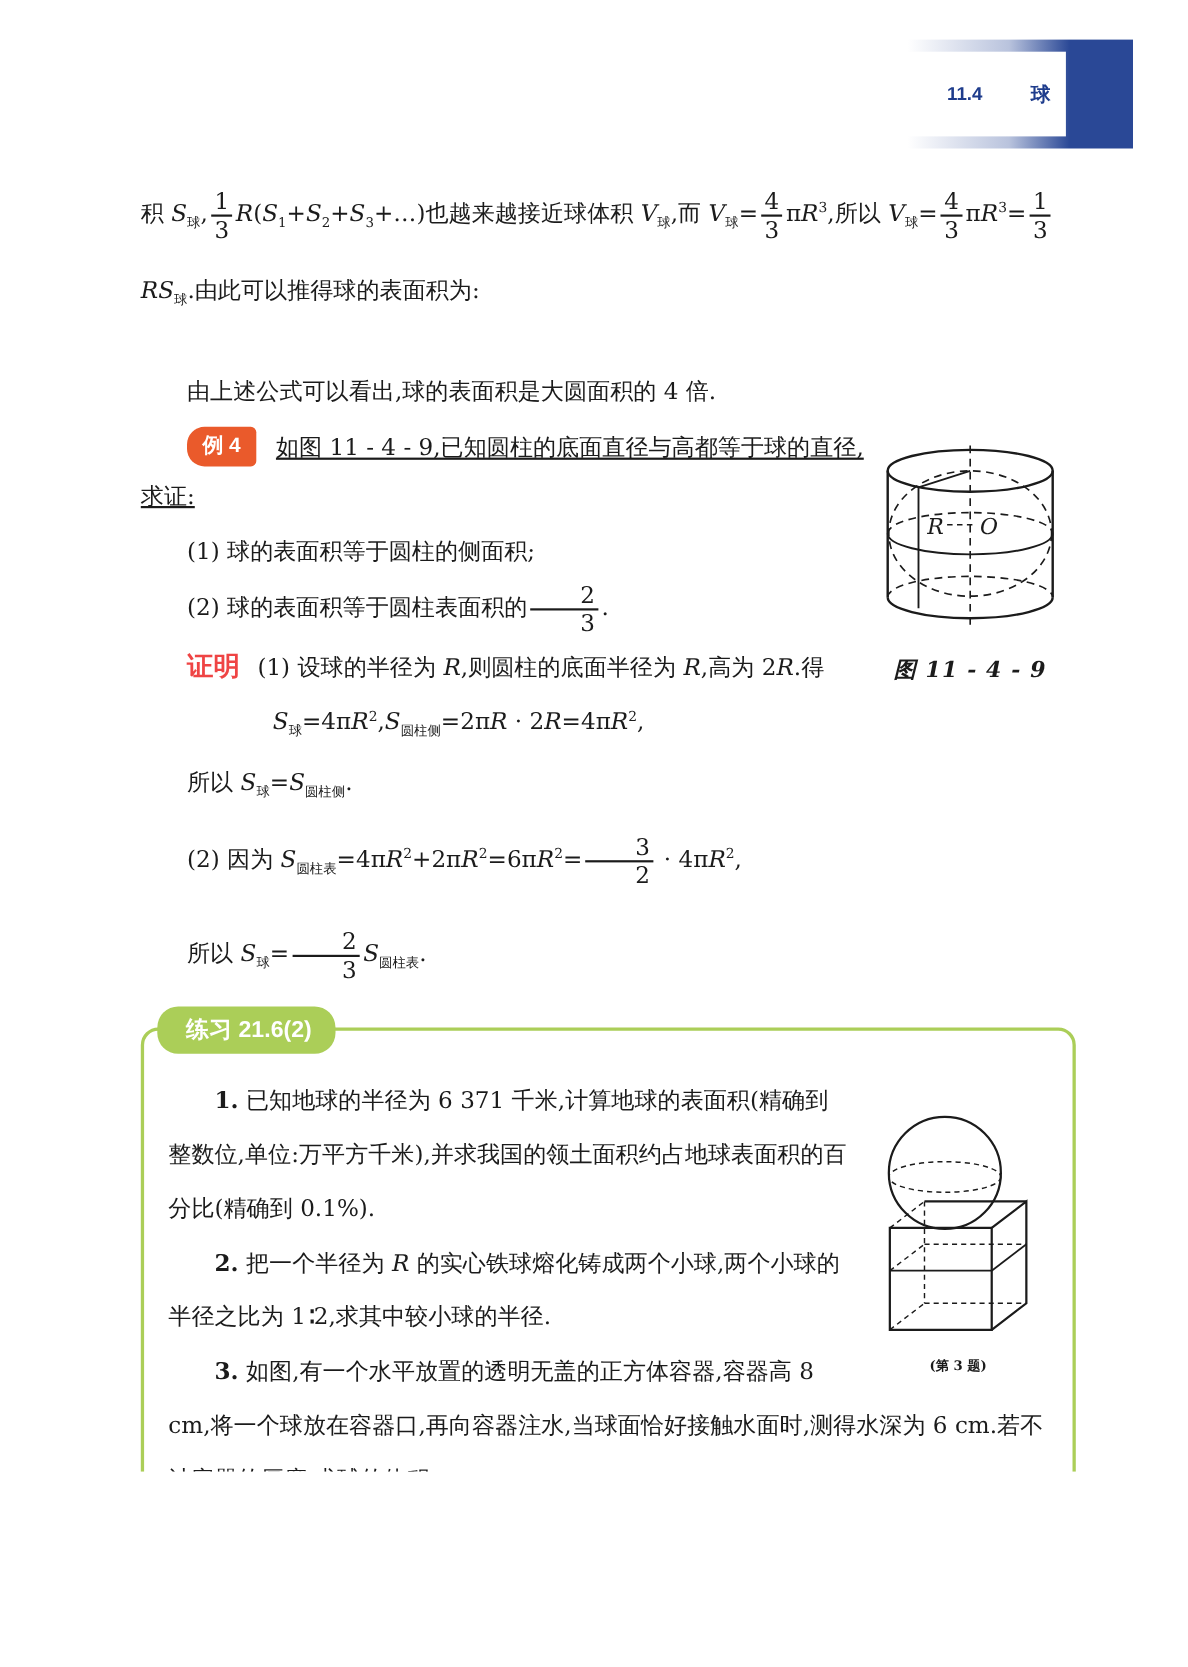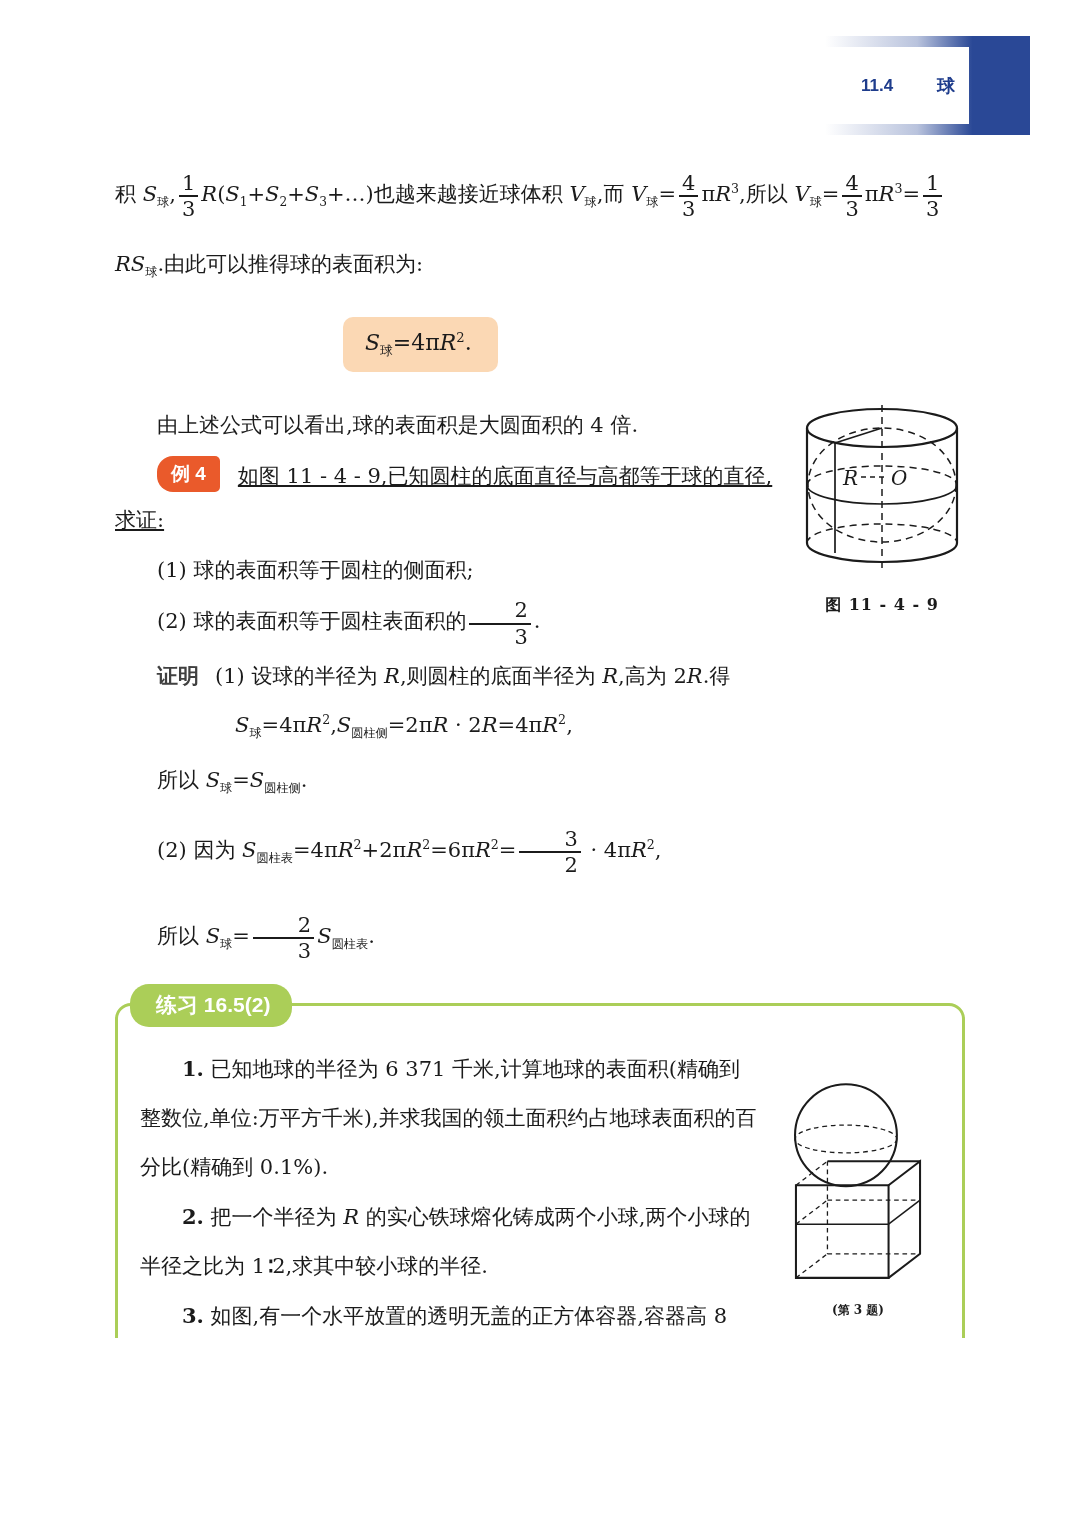--- a/index.html
+++ b/index.html
@@ -9,58 +9,58 @@
   
   .header{position:absolute;left:825px;top:36px;width:205px;height:99px;
           background:linear-gradient(90deg,#ffffff 0%,#b9c3dd 45%,#2a4896 72%,#2a4896 100%);}
   .header-label{position:absolute;left:0;top:11px;width:144px;height:77px;background:#fff;
           display:flex;align-items:center;font-family:"Liberation Sans",sans-serif;
           font-weight:bold;color:#1e3c8c;font-size:17px;}
   .hnum{margin-left:36px;}
   .htitle{margin-left:auto;margin-right:14px;font-size:18px;}
 
   
-  .content{position:absolute;left:115px;top:158px;width:850px;font-size:21px;}
+  .content{position:absolute;left:128px;top:158px;width:850px;font-size:21px;}
   .para{margin:0;}
   .narrow{width:658px;}
   #intro{line-height:62px;}
   #observation{margin-top:36px;text-indent:2em;line-height:34px;}
   #example-intro{margin-top:12px;line-height:44px;text-indent:2em;text-decoration:underline;}
   #ex-item-1{margin-top:10px;text-indent:2em;line-height:36px;}
   #ex-item-2{margin-top:4px;text-indent:2em;line-height:58px;}
   #proof-step1{margin-top:6px;text-indent:2em;line-height:40px;}
   #proof-formula{margin:4px 0 0 120px;line-height:40px;}
   #proof-c1{margin-top:6px;text-indent:2em;line-height:40px;}
   #proof-step2{margin-top:6px;text-indent:2em;line-height:62px;width:700px;}
   #proof-c2{margin-top:16px;text-indent:2em;line-height:62px;}
 
   .formula-box{display:inline-block;margin:14px 0 0 228px;background:#fbd8b4;border-radius:10px;
                padding:12px 26px 14px 22px;font-size:22px;line-height:1.2;}
 
   .badge-ex{display:inline-block;background:#ea5a2b;color:#fff;
             font-family:"Liberation Sans",sans-serif;font-weight:bold;font-size:19px;
             line-height:1;padding:8px 14px 9px;border-radius:16px 5px 5px 16px;
             margin-right:18px;vertical-align:3px;text-indent:0;}
-  .proof-label{color:#404040;font-family:"Liberation Sans",sans-serif;font-weight:bold;
-               font-size:21px;margin-right:16px;}
+  .proof-label{color:#ef4444;font-family:"Liberation Sans",sans-serif;font-weight:bold;
+               font-size:24px;margin-right:16px;}
 
   
   .exercise-box{position:relative;margin-top:28px;border:3px solid #abce58;border-radius:16px;
                 padding:38px 18px 26px 22px;}
   .badge-ex2{position:absolute;top:-22px;left:12px;background:#abce58;color:#fff;
              font-family:"Liberation Sans",sans-serif;font-weight:bold;font-size:21px;
              padding:7px 22px 8px 26px;border-radius:19px;}
   .prob{text-indent:2em;line-height:49px;margin:0;}
   .fig-spacer{float:right;width:1px;height:32px;}
   .prob-fig{float:right;clear:right;width:172px;margin:0 0 4px 12px;text-align:center;}
   .prob-fig figcaption{font-weight:bold;font-size:12px;margin-top:8px;}
 
   
   .fig1{position:absolute;left:782px;top:403px;width:200px;margin:0;text-align:center;}
-  .fig1 figcaption{font-weight:bold;font-size:16px;margin-top:16px;letter-spacing:1px;}
+  .fig1 figcaption{font-weight:bold;font-size:20px;margin-top:16px;letter-spacing:1px;font-style:italic;}
 
   
   .pagenum-line{position:absolute;left:916px;top:1424px;width:3px;height:86px;background:#f7a52e;}
   .pagenum{position:absolute;left:892px;top:1430px;font-family:"Liberation Sans",sans-serif;
            font-size:47px;color:#f7a52e;}
 
   
   .mi{font-style:italic;font-family:"DejaVu Serif",serif;}
   sub{font-size:.58em;}
   sup{font-size:.6em;}
@@ -85,44 +85,41 @@
     <div class="header-label">
       <span class="hnum">11.4</span>
       <span class="htitle">球</span>
     </div>
   </div>
 
   <div class="content">
 
     <p class="para" id="intro">积 <i class="mi">S</i><sub>球</sub>,<span class="frac"><span class="fn">1</span><span class="fd">3</span></span><i class="mi">R</i>(<i class="mi">S</i><sub>1</sub>+<i class="mi">S</i><sub>2</sub>+<i class="mi">S</i><sub>3</sub>+…)也越来越接近球体积 <i class="mi">V</i><sub>球</sub>,而 <i class="mi">V</i><sub>球</sub>=<span class="frac"><span class="fn">4</span><span class="fd">3</span></span>π<i class="mi">R</i><sup>3</sup>,所以 <i class="mi">V</i><sub>球</sub>=<span class="frac"><span class="fn">4</span><span class="fd">3</span></span>π<i class="mi">R</i><sup>3</sup>=<span class="frac"><span class="fn">1</span><span class="fd">3</span></span><i class="mi">RS</i><sub>球</sub>.由此可以推得球的表面积为:</p>
 
-    <div class="formula-box">
-      <span><i class="mi">S</i><sub>球</sub>=4π<i class="mi">R</i><sup>2</sup>.</span>
-    </div>
 
     <p class="para" id="observation">由上述公式可以看出,球的表面积是大圆面积的 4 倍.</p>
 
     <p class="para narrow" id="example-intro">
       <span class="badge-ex">例 4</span><span>如图 11 - 4 - 9,已知圆柱的底面直径与高都等于球的直径,求证:</span>
     </p>
 
     <p class="para narrow" id="ex-item-1">(1) 球的表面积等于圆柱的侧面积;</p>
     <p class="para narrow" id="ex-item-2">(2) 球的表面积等于圆柱表面积的<span class="frac"><span class="fn">2</span><span class="fd">3</span></span>.</p>
 
     <p class="para narrow" id="proof-step1">
       <span class="proof-label">证明</span><span>(1) 设球的半径为 <i class="mi">R</i>,则圆柱的底面半径为 <i class="mi">R</i>,高为 2<i class="mi">R</i>.得</span>
     </p>
     <p class="para narrow" id="proof-formula"><i class="mi">S</i><sub>球</sub>=4π<i class="mi">R</i><sup>2</sup>,<i class="mi">S</i><sub>圆柱侧</sub>=2π<i class="mi">R</i> · 2<i class="mi">R</i>=4π<i class="mi">R</i><sup>2</sup>,</p>
     <p class="para narrow" id="proof-c1">所以 <i class="mi">S</i><sub>球</sub>=<i class="mi">S</i><sub>圆柱侧</sub>.</p>
     <p class="para" id="proof-step2">(2) 因为 <i class="mi">S</i><sub>圆柱表</sub>=4π<i class="mi">R</i><sup>2</sup>+2π<i class="mi">R</i><sup>2</sup>=6π<i class="mi">R</i><sup>2</sup>=<span class="frac"><span class="fn">3</span><span class="fd">2</span></span> · 4π<i class="mi">R</i><sup>2</sup>,</p>
     <p class="para narrow" id="proof-c2">所以 <i class="mi">S</i><sub>球</sub>=<span class="frac"><span class="fn">2</span><span class="fd">3</span></span><i class="mi">S</i><sub>圆柱表</sub>.</p>
 
     
     <div class="exercise-box">
-      <div class="badge-ex2">练习 16.5(2)</div>
+      <div class="badge-ex2">练习 21.6(2)</div>
 
       <div class="fig-spacer"></div>
       <figure class="prob-fig">
         <svg width="160" height="213" viewBox="0 0 170 230">
 
           <path class="dash2" d="M52,92 L52,192"></path>
           <path class="dash2" d="M52,192 L152,192"></path>
           <path class="dash2" d="M18,218 L52,192"></path>
           <path class="dash2" d="M18,118 L52,92"></path>
 

